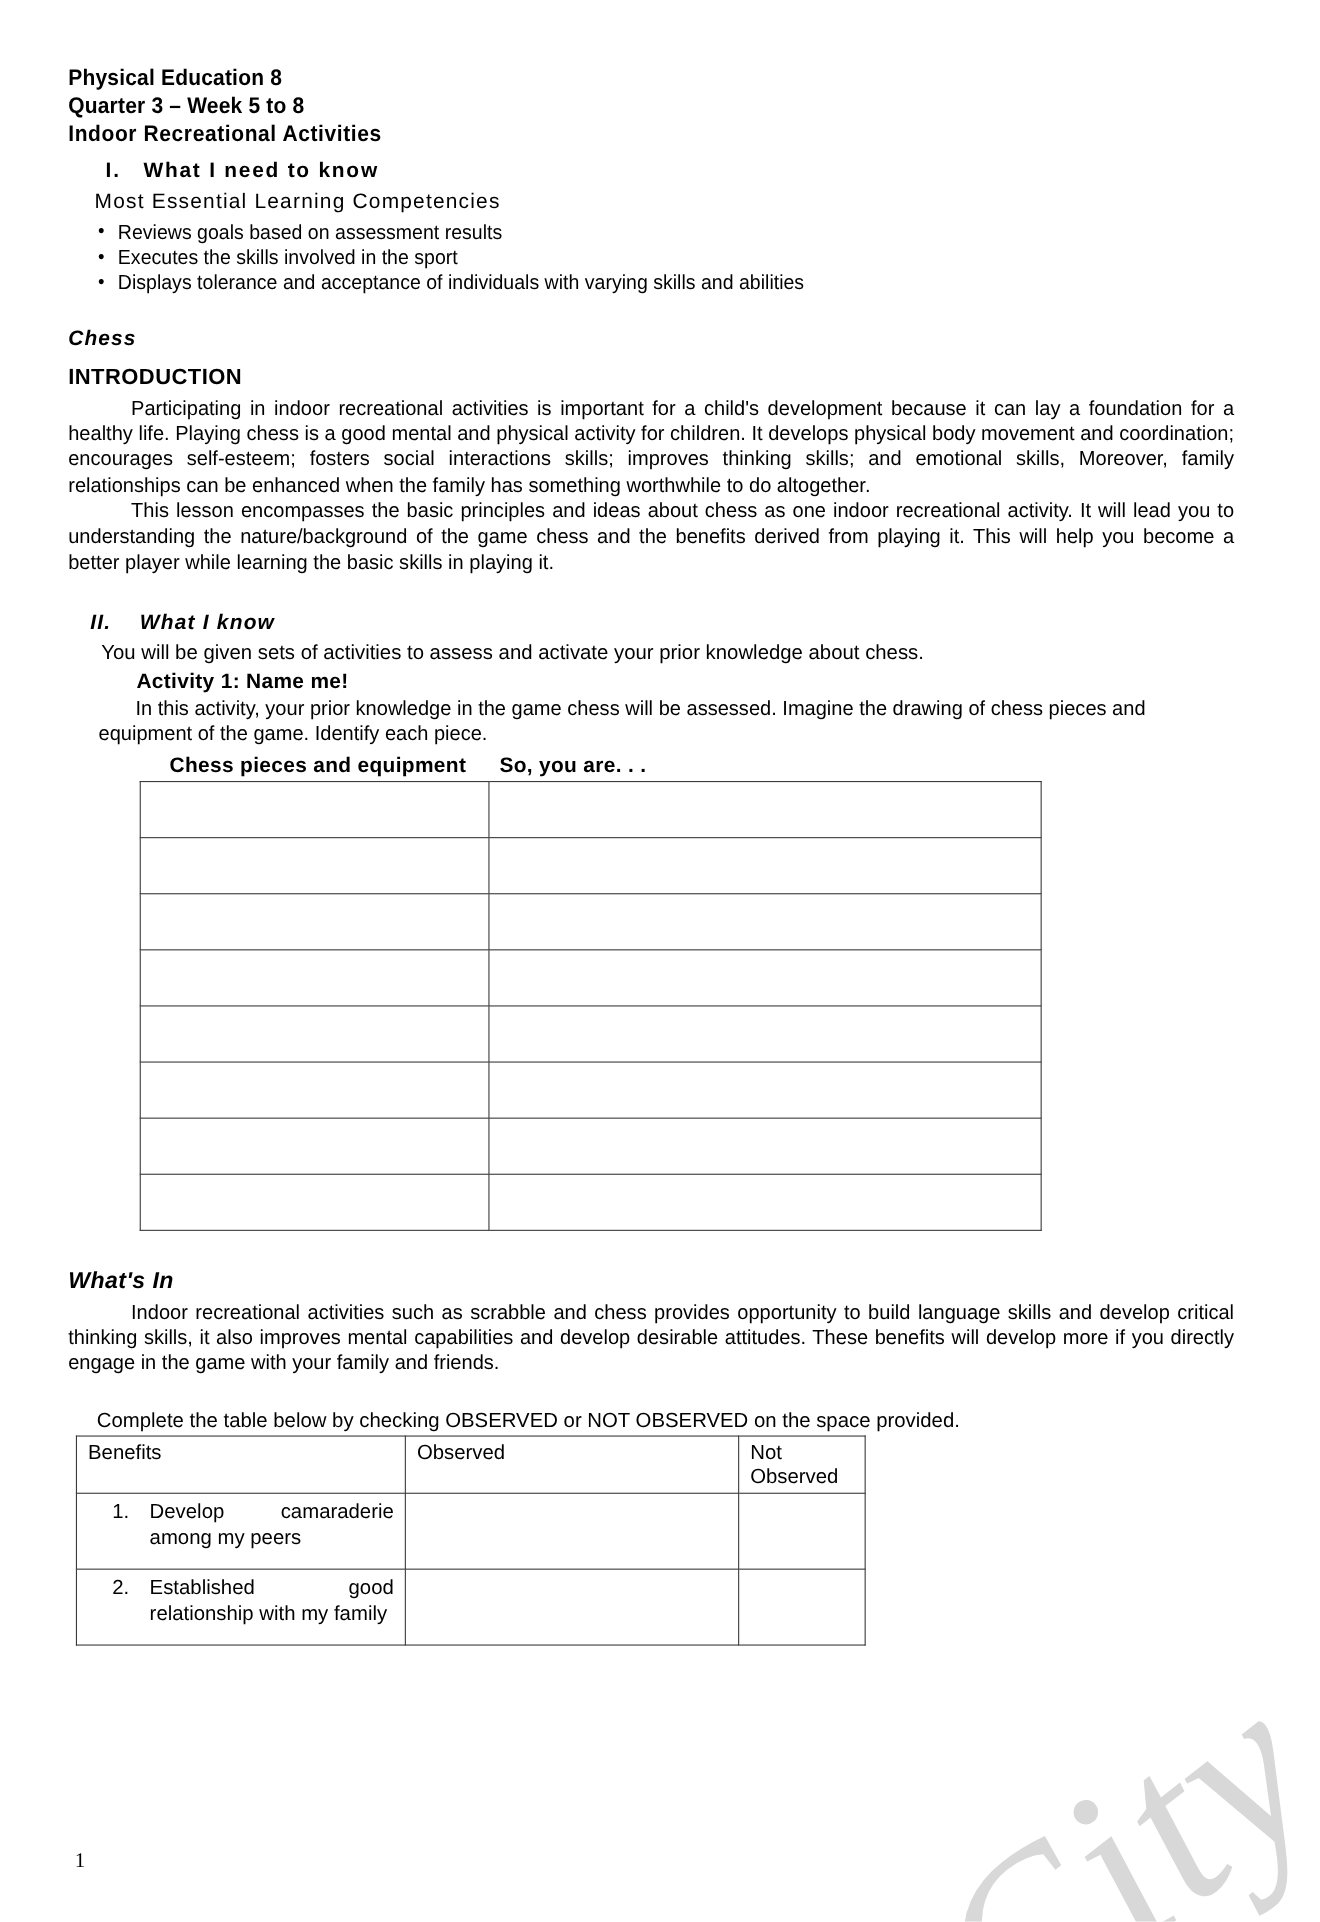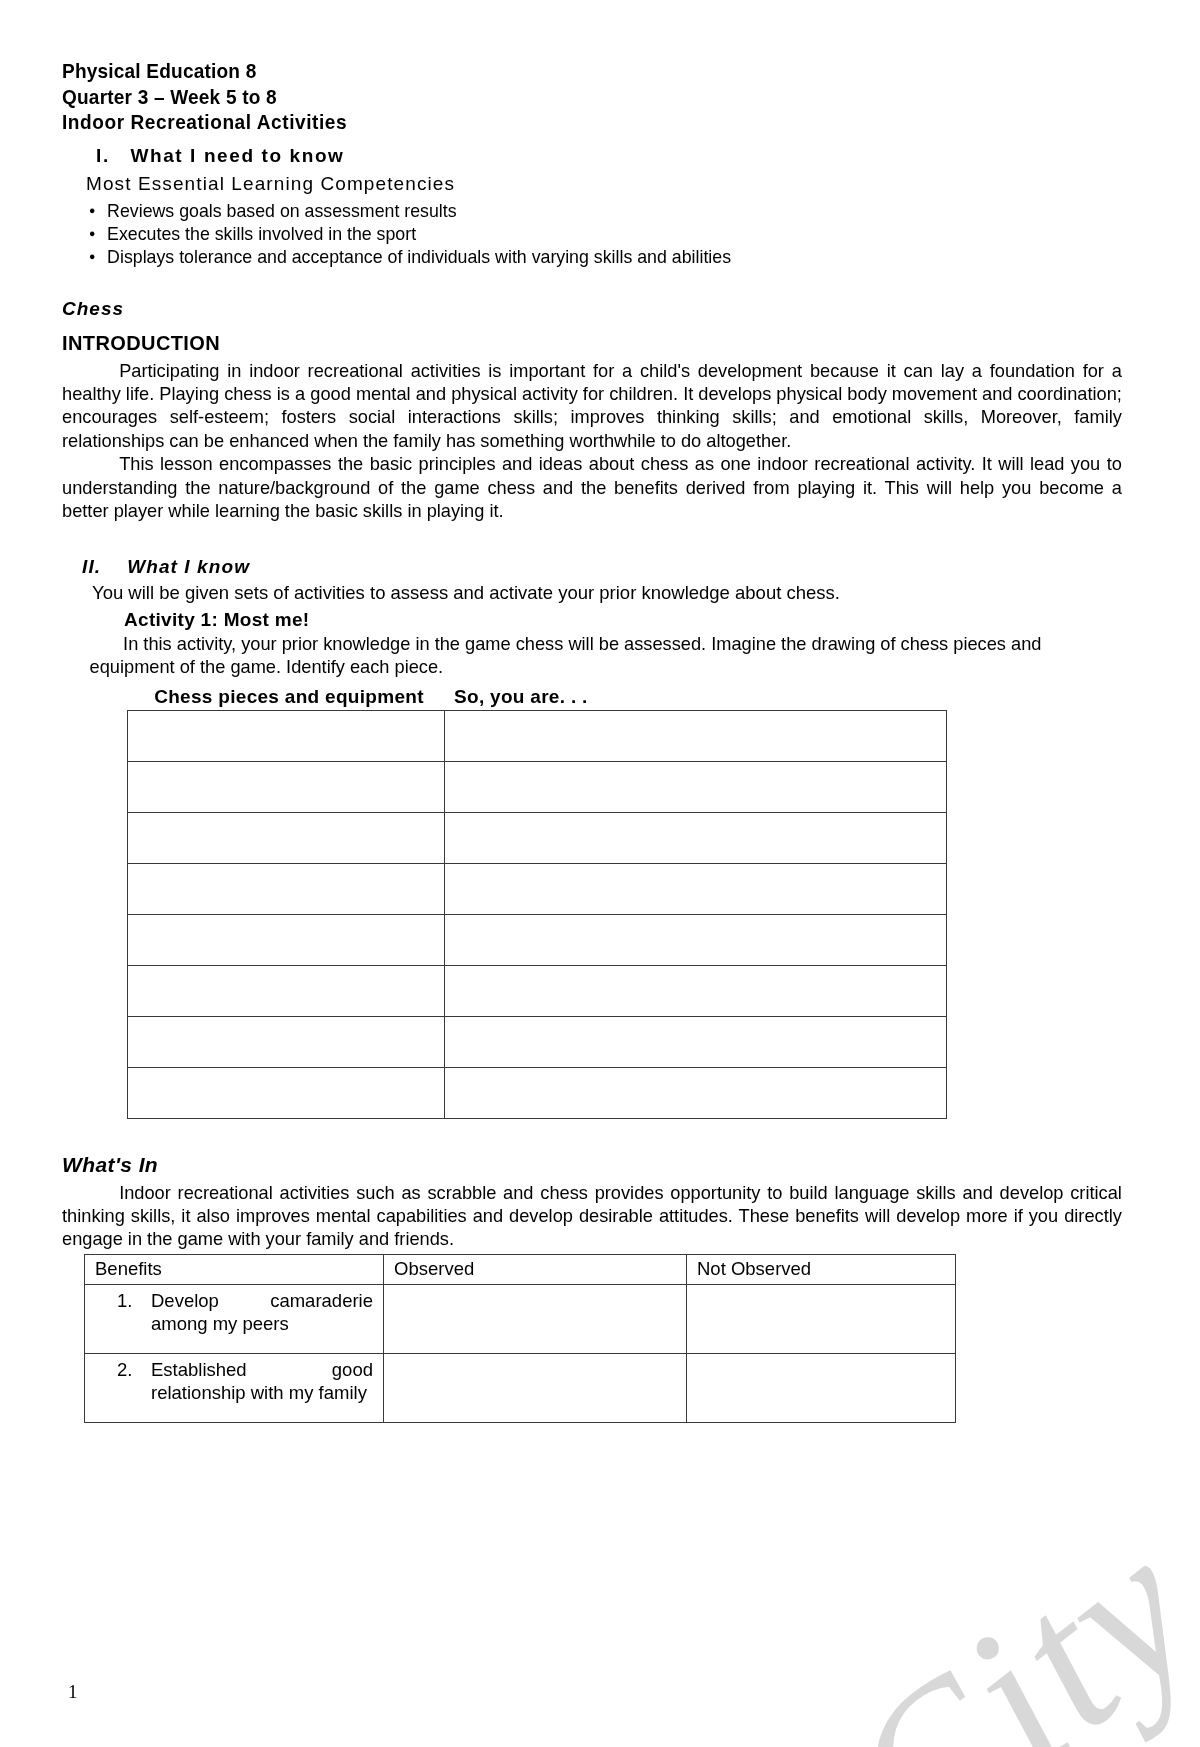--- a/index.html
+++ b/index.html
@@ -185,22 +185,22 @@
     letter-spacing: 0.4px;
     margin-top: 34px;
   }
   p.complete {
     font-size: 18.5px;
     line-height: 23.4px;
     margin: 28px 0 0 0;
     padding-left: 26px;
   }
   table.t-benefits {
-    width: 872px;
-    margin-left: 22px;
+    width: 718px;
+    margin-left: 7px;
     margin-top: 3px;
   }
   table.t-benefits th {
     text-align: left;
     font-weight: normal;
     font-size: 18.5px;
     padding: 3px 0 4px 10px;
     vertical-align: top;
   }
   table.t-benefits th.cb { width: 288px; }
@@ -264,21 +264,21 @@
 
     <p class="body">Participating in indoor recreational activities is important for a child's development because it can lay a foundation for a healthy life. Playing chess  is a good mental and physical activity for children. It develops physical body movement and coordination; encourages self-esteem; fosters social interactions skills; improves thinking skills; and emotional skills, Moreover, family relationships can be enhanced when the family has something worthwhile to do altogether.</p>
     <p class="body tight">This lesson encompasses the basic principles and ideas about chess as one indoor recreational activity. It will lead you to understanding the nature/background of the game chess and the benefits derived from playing it. This will help you become a better player while learning the basic skills in playing it.</p>
 
     <div class="sec2">
       <span class="num">II.</span><span>What I know</span>
     </div>
 
     <p class="plain">You will be given sets of activities to assess and activate your prior knowledge about chess.</p>
 
-    <div class="act-title">Activity 1: Most me!</div>
+    <div class="act-title">Activity 1: Name me!</div>
     <p class="act-body">In this activity, your prior knowledge in the game chess will be assessed. Imagine the drawing of chess pieces and equipment of the game. Identify each piece.</p>
 
     <div class="tbl1-head">
       <div class="c1">Chess pieces and equipment</div>
       <div class="c2">So, you are. . .</div>
     </div>
 
     <table class="grid t-pieces">
       <tbody>
         <tr>
@@ -312,20 +312,21 @@
         <tr>
             <td class="c1"></td>
             <td></td>
           </tr>
       </tbody>
     </table>
 
     <div class="h-whatsin">What's In</div>
     <p class="body">Indoor recreational activities such as scrabble and chess provides opportunity to build language skills and develop critical thinking skills, it also improves mental capabilities and develop desirable attitudes. These benefits will develop more if you directly engage in the game with your family and friends.</p>
 
+    <p class="complete">Complete the table below by checking OBSERVED or NOT OBSERVED on the space provided.</p>
 
     <table class="grid t-benefits">
       <thead>
         <tr>
           <th class="cb">Benefits</th>
           <th class="co">Observed</th>
           <th>Not Observed</th>
         </tr>
       </thead>
       <tbody>

